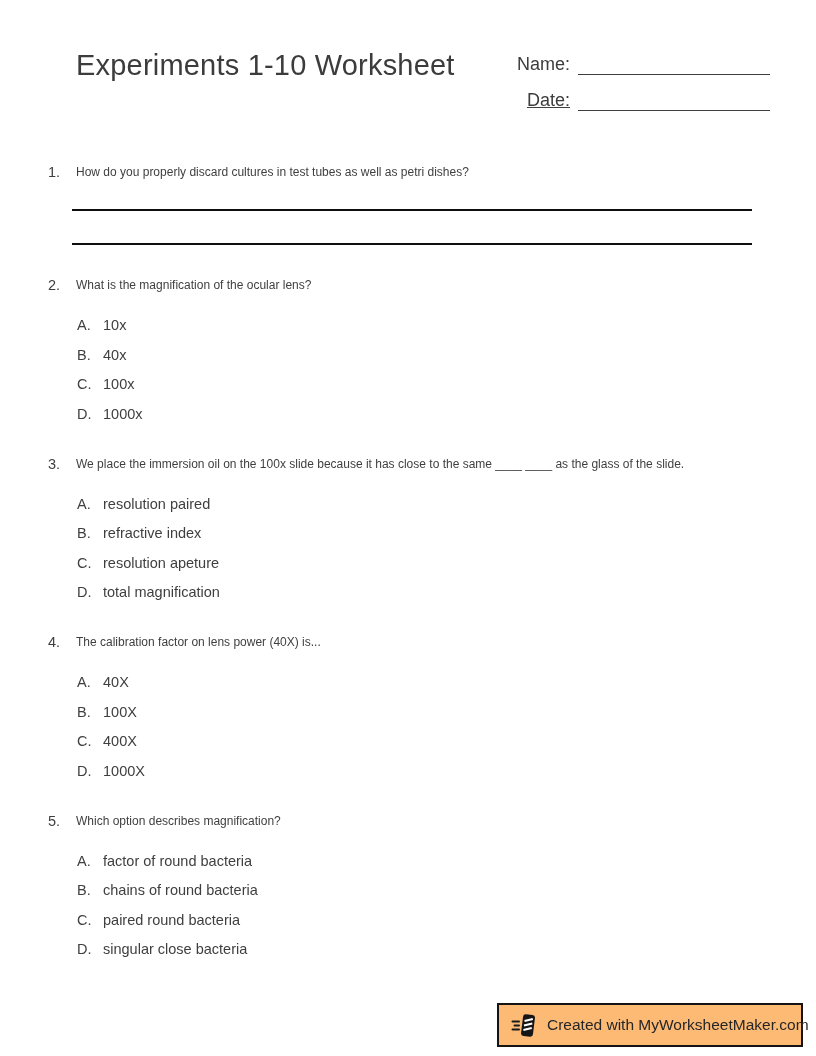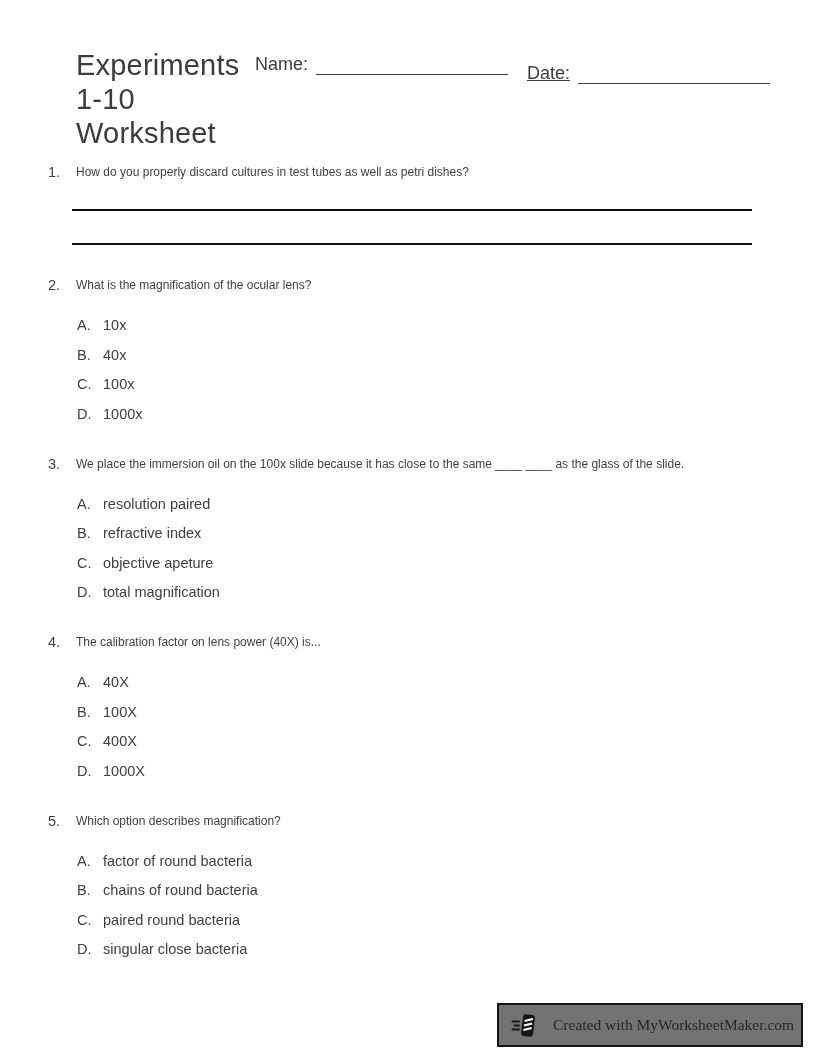--- a/index.html
+++ b/index.html
@@ -12,21 +12,21 @@
     overflow:hidden;
   }
   
   .header{
     position:absolute;top:48px;left:48px;right:46px;
     display:flex;justify-content:space-between;align-items:flex-start;margin-left:28px;
   }
   .title{
     margin:0;font-size:29px;font-weight:400;color:#3c3c3c;letter-spacing:.2px;line-height:34px;
   }
-  .fields{display:flex;flex-direction:row;}
+  .fields{display:flex;flex-direction:column;}
   .field-row{display:flex;align-items:flex-end;height:27px;}
   .field-row + .field-row{margin-top:9px;text-decoration:underline;}
   .field-label{font-size:18px;color:#3c3c3c;width:62px;text-align:right;line-height:22px;}
   .field-line{width:192px;height:25px;border-bottom:1.5px solid #3f3f3f;margin-left:8px;}
   
   .questions{position:absolute;top:163px;left:48px;right:48px;}
   .q{display:flex;}
   .q + .q{margin-top:31px;}
   .q-num{flex:none;width:28px;font-size:14.5px;line-height:19px;}
   .q-body{flex:1;min-width:0;}
@@ -34,23 +34,23 @@
   .ans-line{height:0;border-top:2px solid #0f0f0f;width:680px;margin-left:-4px;}
   .ans-line-1{margin-top:27px;}
   .ans-line-2{margin-top:32px;}
   .opts{list-style:none;margin:21px 0 0 1px;padding:0;}
   .opt{display:flex;font-size:14.5px;line-height:19px;}
   .opt + .opt{margin-top:10.5px;}
   .opt-letter{flex:none;width:26px;}
   
   .credit{
     position:absolute;left:497px;top:1003px;width:306px;height:44px;
-    box-sizing:border-box;border:2px solid #141414;background:#737373;
-    display:flex;align-items:center;padding:0 12px;gap:15px;
-    font-size:15.5px;color:#262626;font-family:Liberation Serif, serif;
+    box-sizing:border-box;border:2px solid #141414;background:#fdba74;
+    display:flex;align-items:center;padding:0 12px;gap:9px;
+    font-size:15.5px;color:#262626;
   }
   .credit-text{white-space:nowrap;}
   .logo{flex:none;display:block;}
 </style>
 </head>
 <body>
 
 <div class="page">
 
   <div class="header">
@@ -111,21 +111,21 @@
           <li class="opt">
             <span class="opt-letter">A.</span>
             <span class="opt-text">resolution paired</span>
           </li>
           <li class="opt">
             <span class="opt-letter">B.</span>
             <span class="opt-text">refractive index</span>
           </li>
           <li class="opt">
             <span class="opt-letter">C.</span>
-            <span class="opt-text">objective apeture</span>
+            <span class="opt-text">resolution apeture</span>
           </li>
           <li class="opt">
             <span class="opt-letter">D.</span>
             <span class="opt-text">total magnification</span>
           </li>
         </ul>
       </div>
     </section>
 
     <section class="q">

